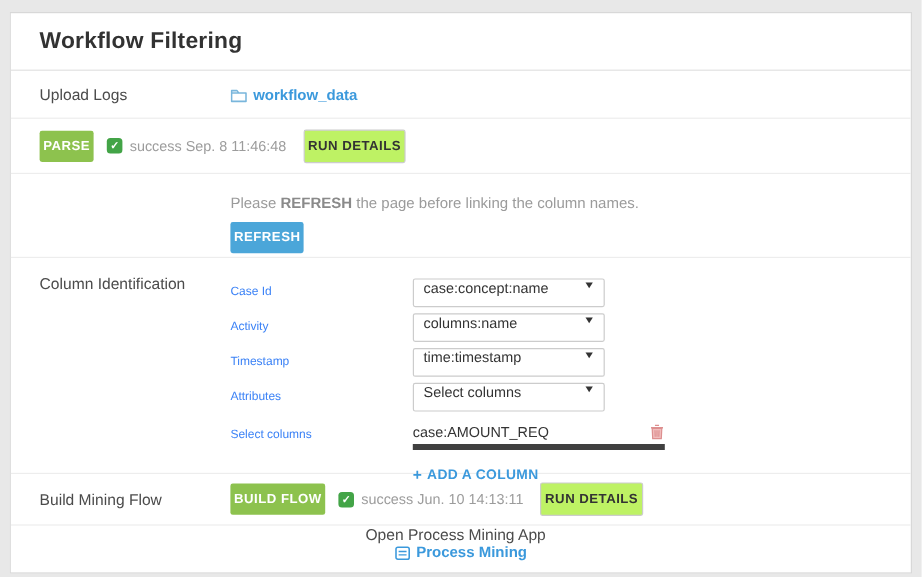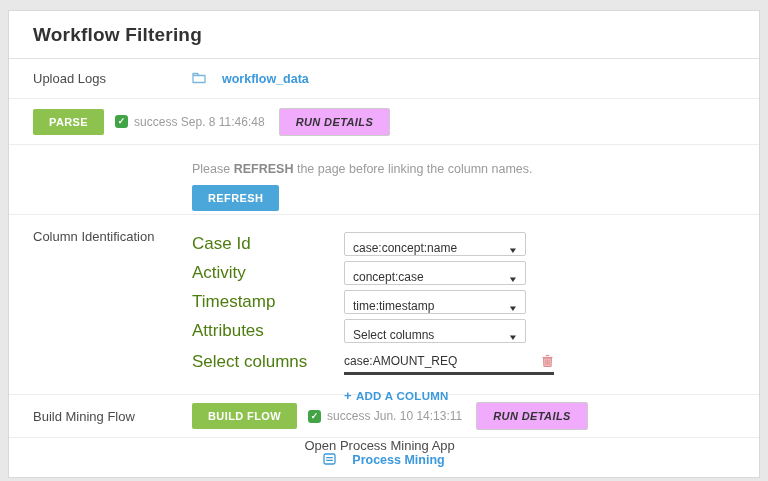--- a/index.html
+++ b/index.html
@@ -35,62 +35,62 @@
   .row-refresh{ height:70px; align-items:center; }
   .row-columns{ height:180px; align-items:flex-start; padding-top:14px; }
   .row-build  { height:43px; }
   .row-open   { height:41px; border-bottom:none;flex-direction:column; }
 
   .content-flex { display:flex; align-items:center; }
 
   a.link, .link {
     color:#3b99dc; font-size:12.5px; font-weight:600;
     text-decoration:none; cursor:pointer;
-    display:inline-flex; align-items:flex-start; gap:16px;
+    display:inline-flex; align-items:flex-end; gap:5px;
   }
 
   .btn {
     display:inline-block; font-size:11px; font-weight:bold;
-    padding:7px 16px; border-radius:2px; letter-spacing:0.4px;
+    padding:7px 3px; border-radius:2px; letter-spacing:0.4px;
     cursor:pointer; border:none; font-family:"Liberation Sans", sans-serif;
     line-height:12px;
   }
   .btn-green  { background:#8dc24e; color:#fff; }
   .btn-blue   { background:#4ba6d9; color:#fff; }
-  .btn-outline{ background:#f0abfc; border:1px solid #cccccc; color:#333;font-style:italic; }
+  .btn-outline{ background:#bef264; border:1px solid #cccccc; color:#333; }
 
   .status { display:flex; align-items:center; margin-left:11px; }
   .checkbox {
     width:13px; height:13px; border-radius:3px;
     background:#43a447; color:#fff;
     display:flex; align-items:center; justify-content:center;
     font-size:9px; font-weight:bold; line-height:1;
   }
   .status-text { font-size:12px; color:#9c9c9c; margin-left:6px; margin-right:14px; }
 
   .refresh-block { margin-top:13px; }
   .notice { font-size:12.5px; color:#9b9b9b; }
   .notice b { color:#8a8a8a; }
   .refresh-block .btn { margin-top:9px; }
 
   .form-col { display:flex; flex-direction:column; }
   .form-row { display:flex; align-items:center; height:29px; }
-  .form-label { width:152px; flex:none; font-size:17px; color:#4d7c0f; }
+  .form-label { width:152px; flex:none; font-size:10px; color:#3b82f6; }
   .select {
-    width:182px; height:24px;
+    width:160px; height:24px;
     border:1px solid #ccc; border-radius:2px; background:#fff;
-    display:flex; align-items:flex-end; justify-content:space-between;
+    display:flex; align-items:flex-start; justify-content:space-between;
     padding:0 8px; font-size:12px; color:#333; cursor:pointer;
   }
   .caret { font-size:8px; color:#333; transform:scaleX(1.3); }
 
   .select-columns-row { height:30px; margin-top:2px; }
   .underline-field {
     width:210px; height:26px;
-    border-bottom:3px solid #404040;
+    border-bottom:5px solid #404040;
     display:flex; align-items:center;
   }
   .underline-field input {
     flex:1; border:none; outline:none; background:transparent;
     font-size:12px; color:#333; font-family:"Liberation Sans", sans-serif;
   }
   .trash-btn { flex:none; cursor:pointer; display:flex; align-items:center; }
 
   .add-column {
     margin-left:152px; margin-top:12px;
@@ -155,21 +155,21 @@
         <div class="form-label">Case Id</div>
         <div class="select">
           <span>case:concept:name</span>
           <span class="caret">▼</span>
         </div>
       </div>
 
       <div class="form-row">
         <div class="form-label">Activity</div>
         <div class="select">
-          <span>concept:case</span>
+          <span>columns:name</span>
           <span class="caret">▼</span>
         </div>
       </div>
 
       <div class="form-row">
         <div class="form-label">Timestamp</div>
         <div class="select">
           <span>time:timestamp</span>
           <span class="caret">▼</span>
         </div>

